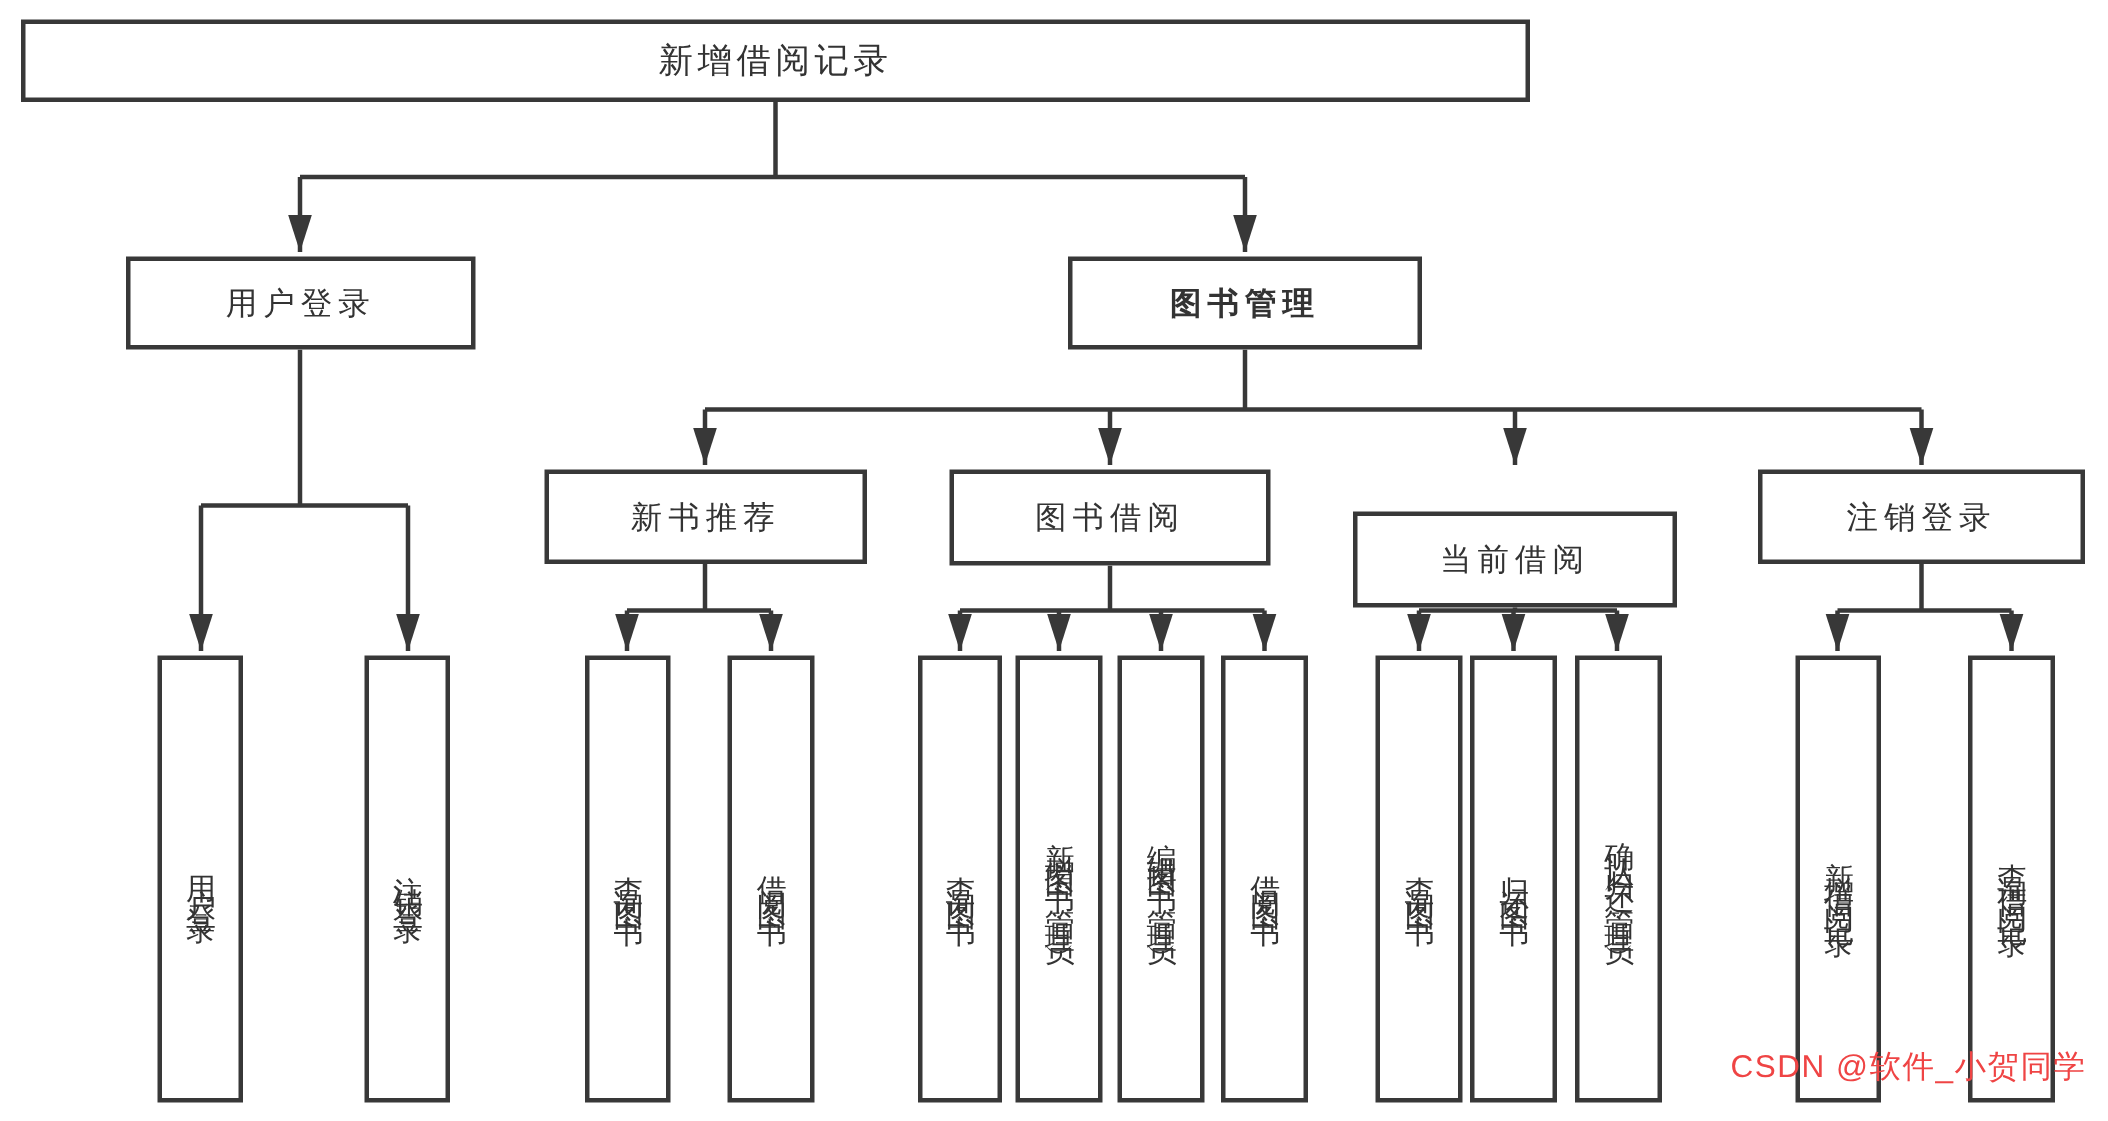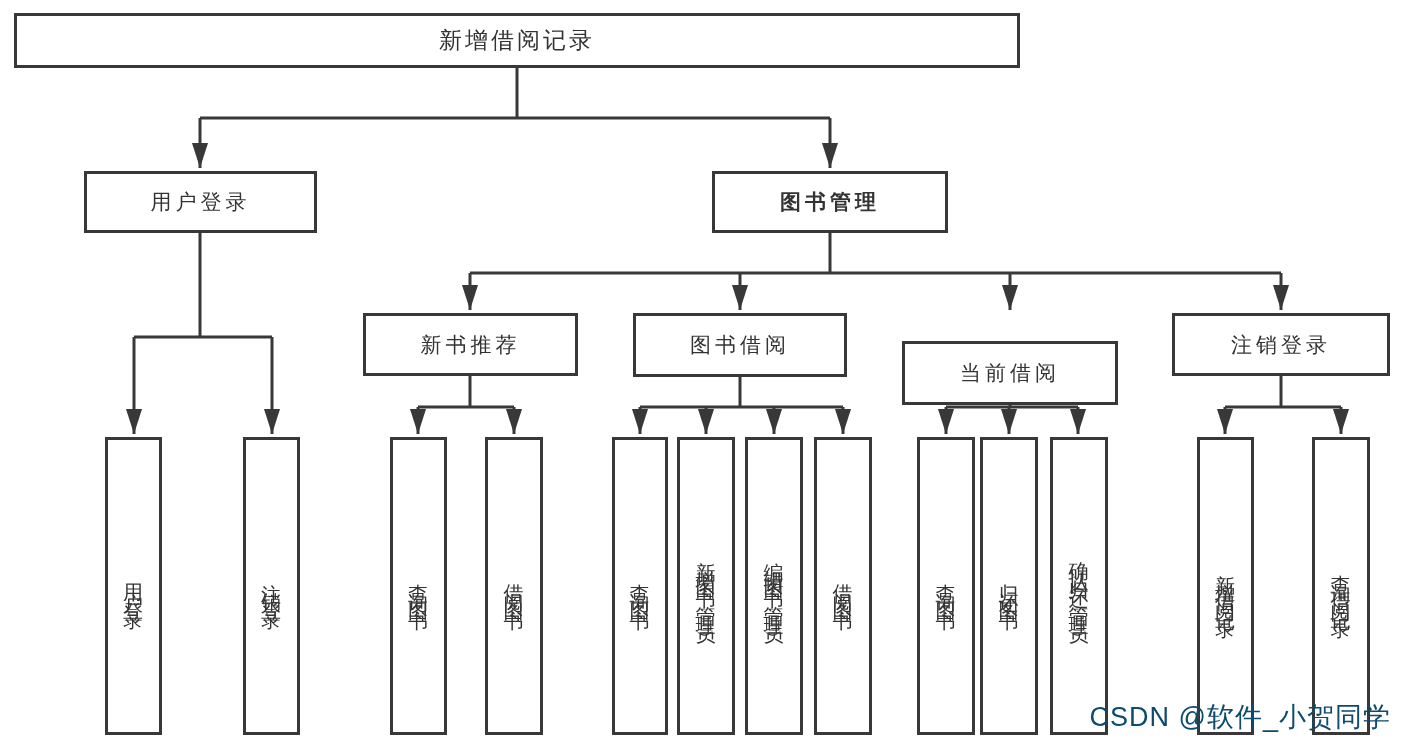--- a/index.html
+++ b/index.html
@@ -46,23 +46,23 @@
     writing-mode: vertical-rl;
     text-orientation: mixed;
     letter-spacing: 9px;
     line-height: 1;
     font-size: 20px;
     white-space: nowrap;
   }
   .watermark {
     position: absolute;
     right: 14px;
-    bottom: 12px;
-    font-size: 27px;
-    color: #0c4a6e;
+    bottom: 22px;
+    font-size: 21px;
+    color: #ef4444;
     letter-spacing: 1px;
     white-space: nowrap;
   }
 </style>
 </head>
 <body>
 
 <div class="canvas">
 
   <svg class="connectors" viewBox="0 0 1405 747" xmlns="http://www.w3.org/2000/svg">

